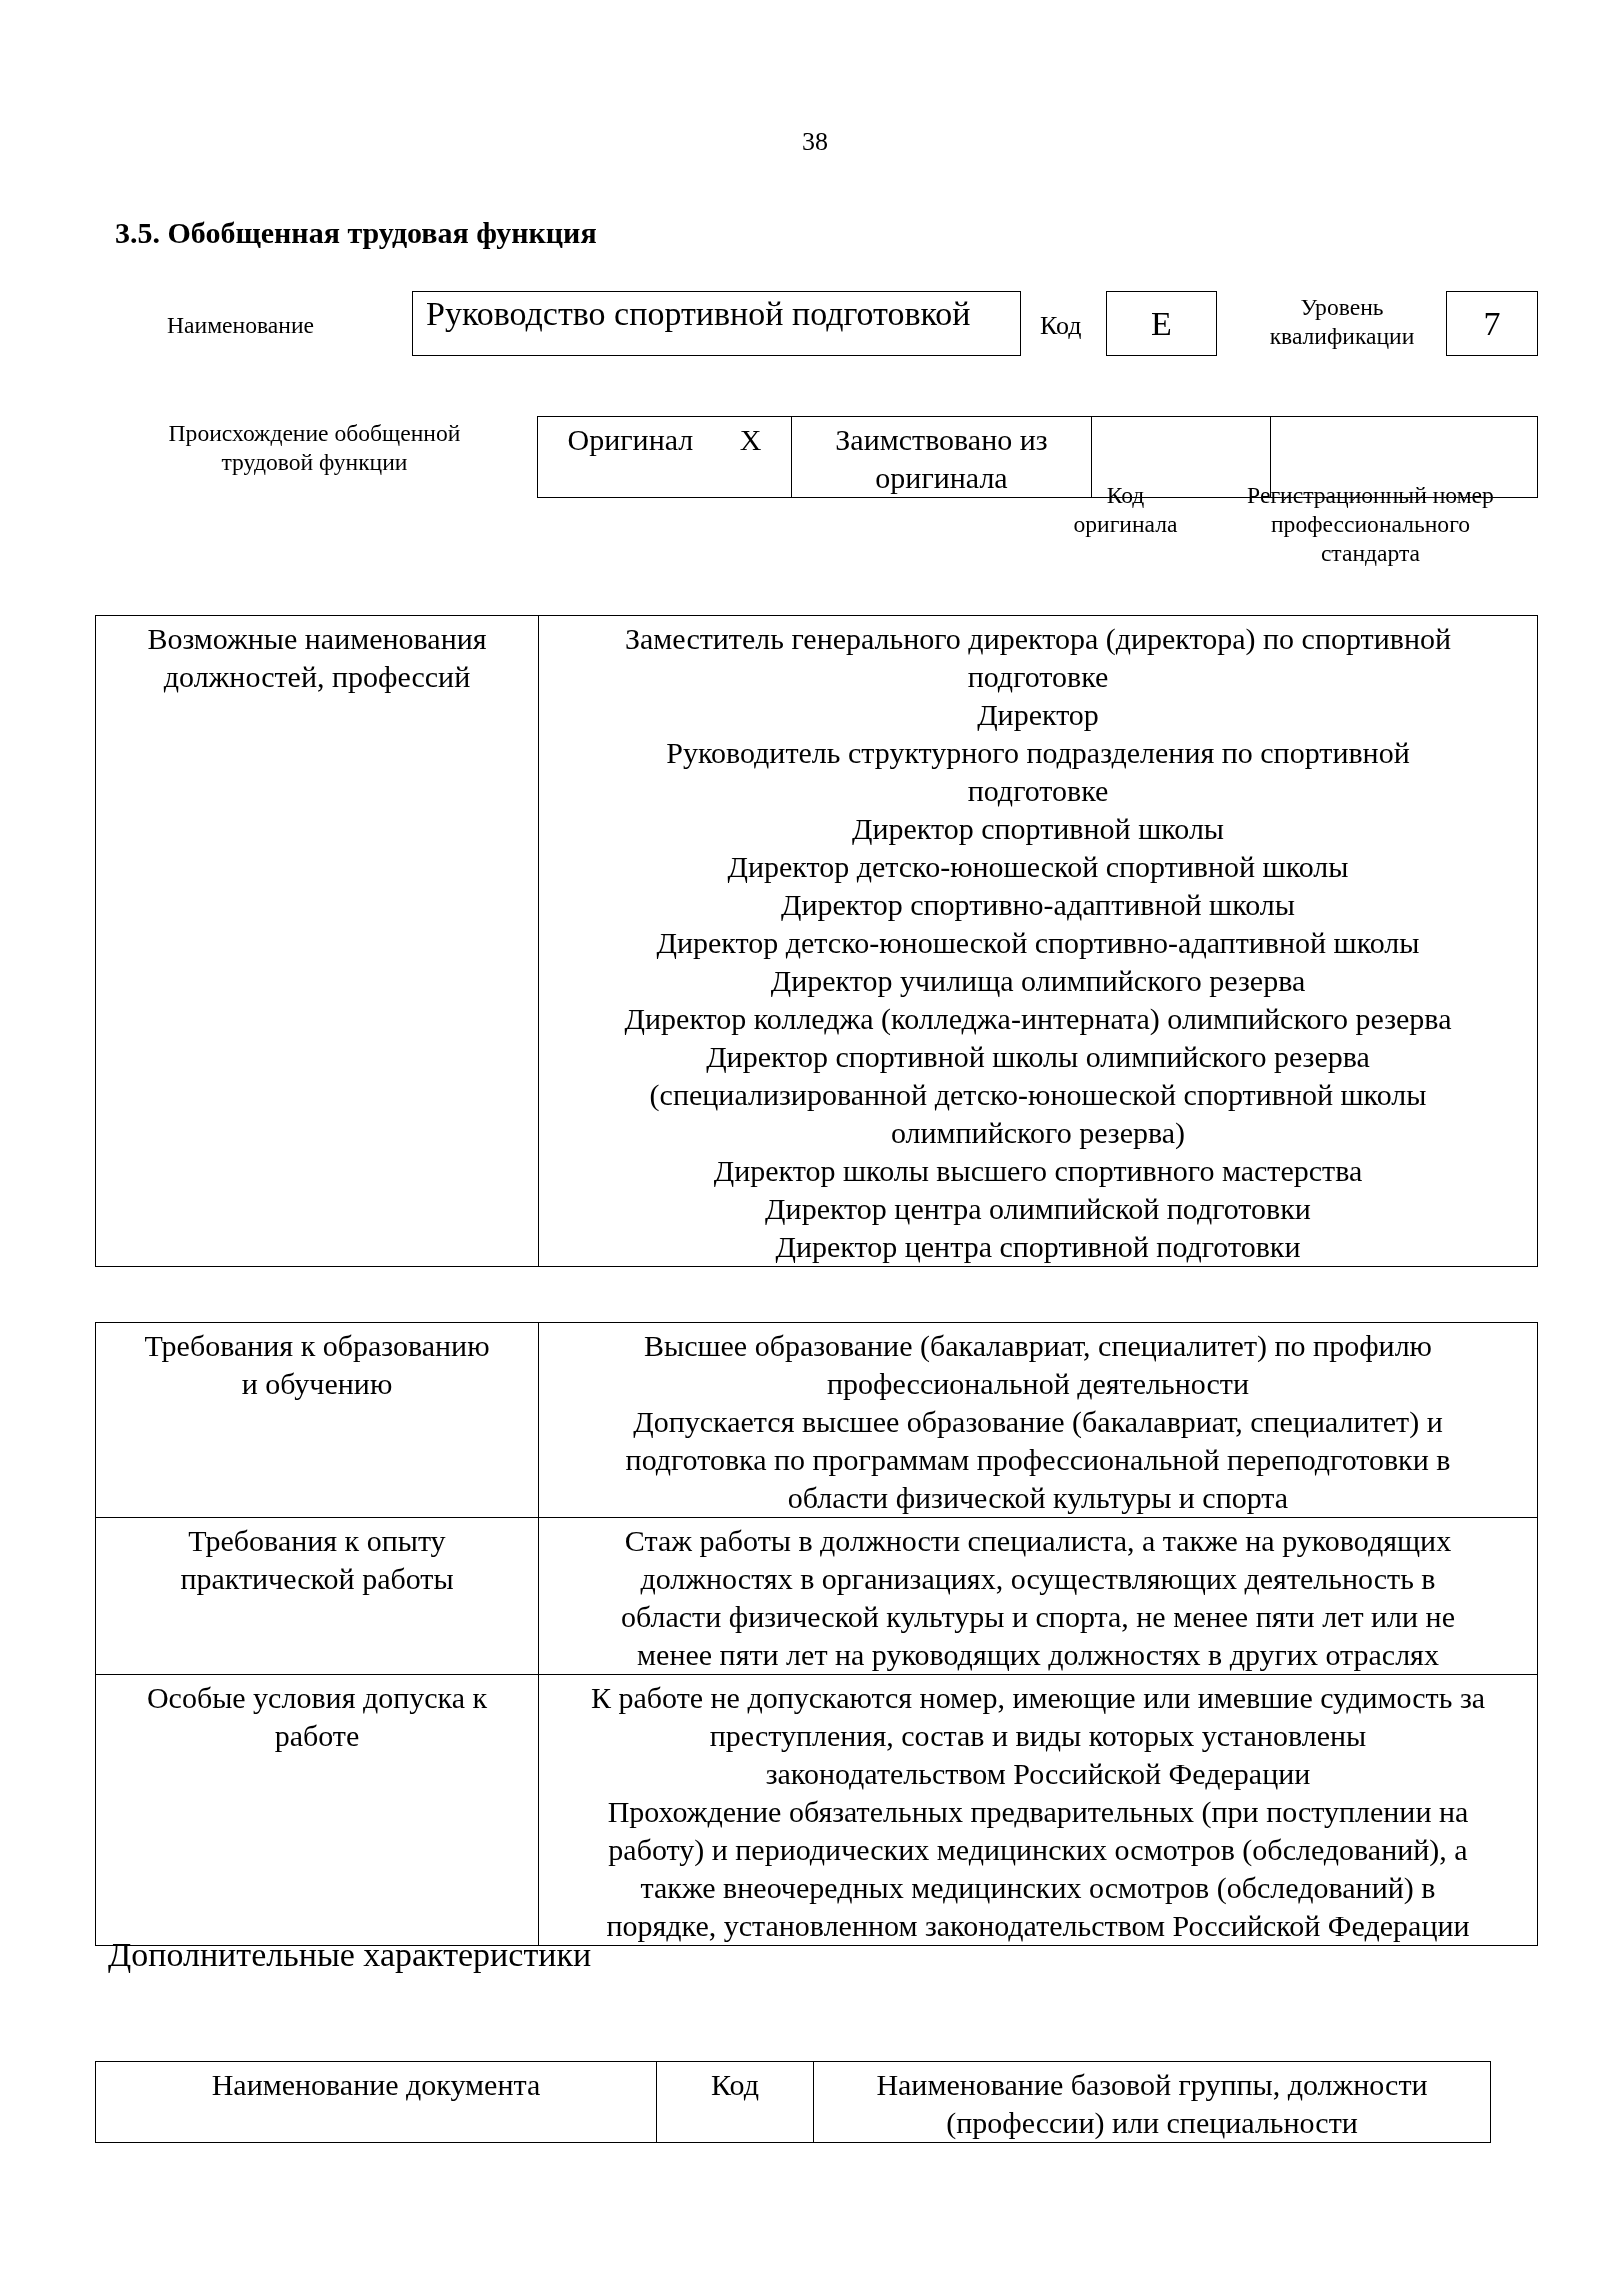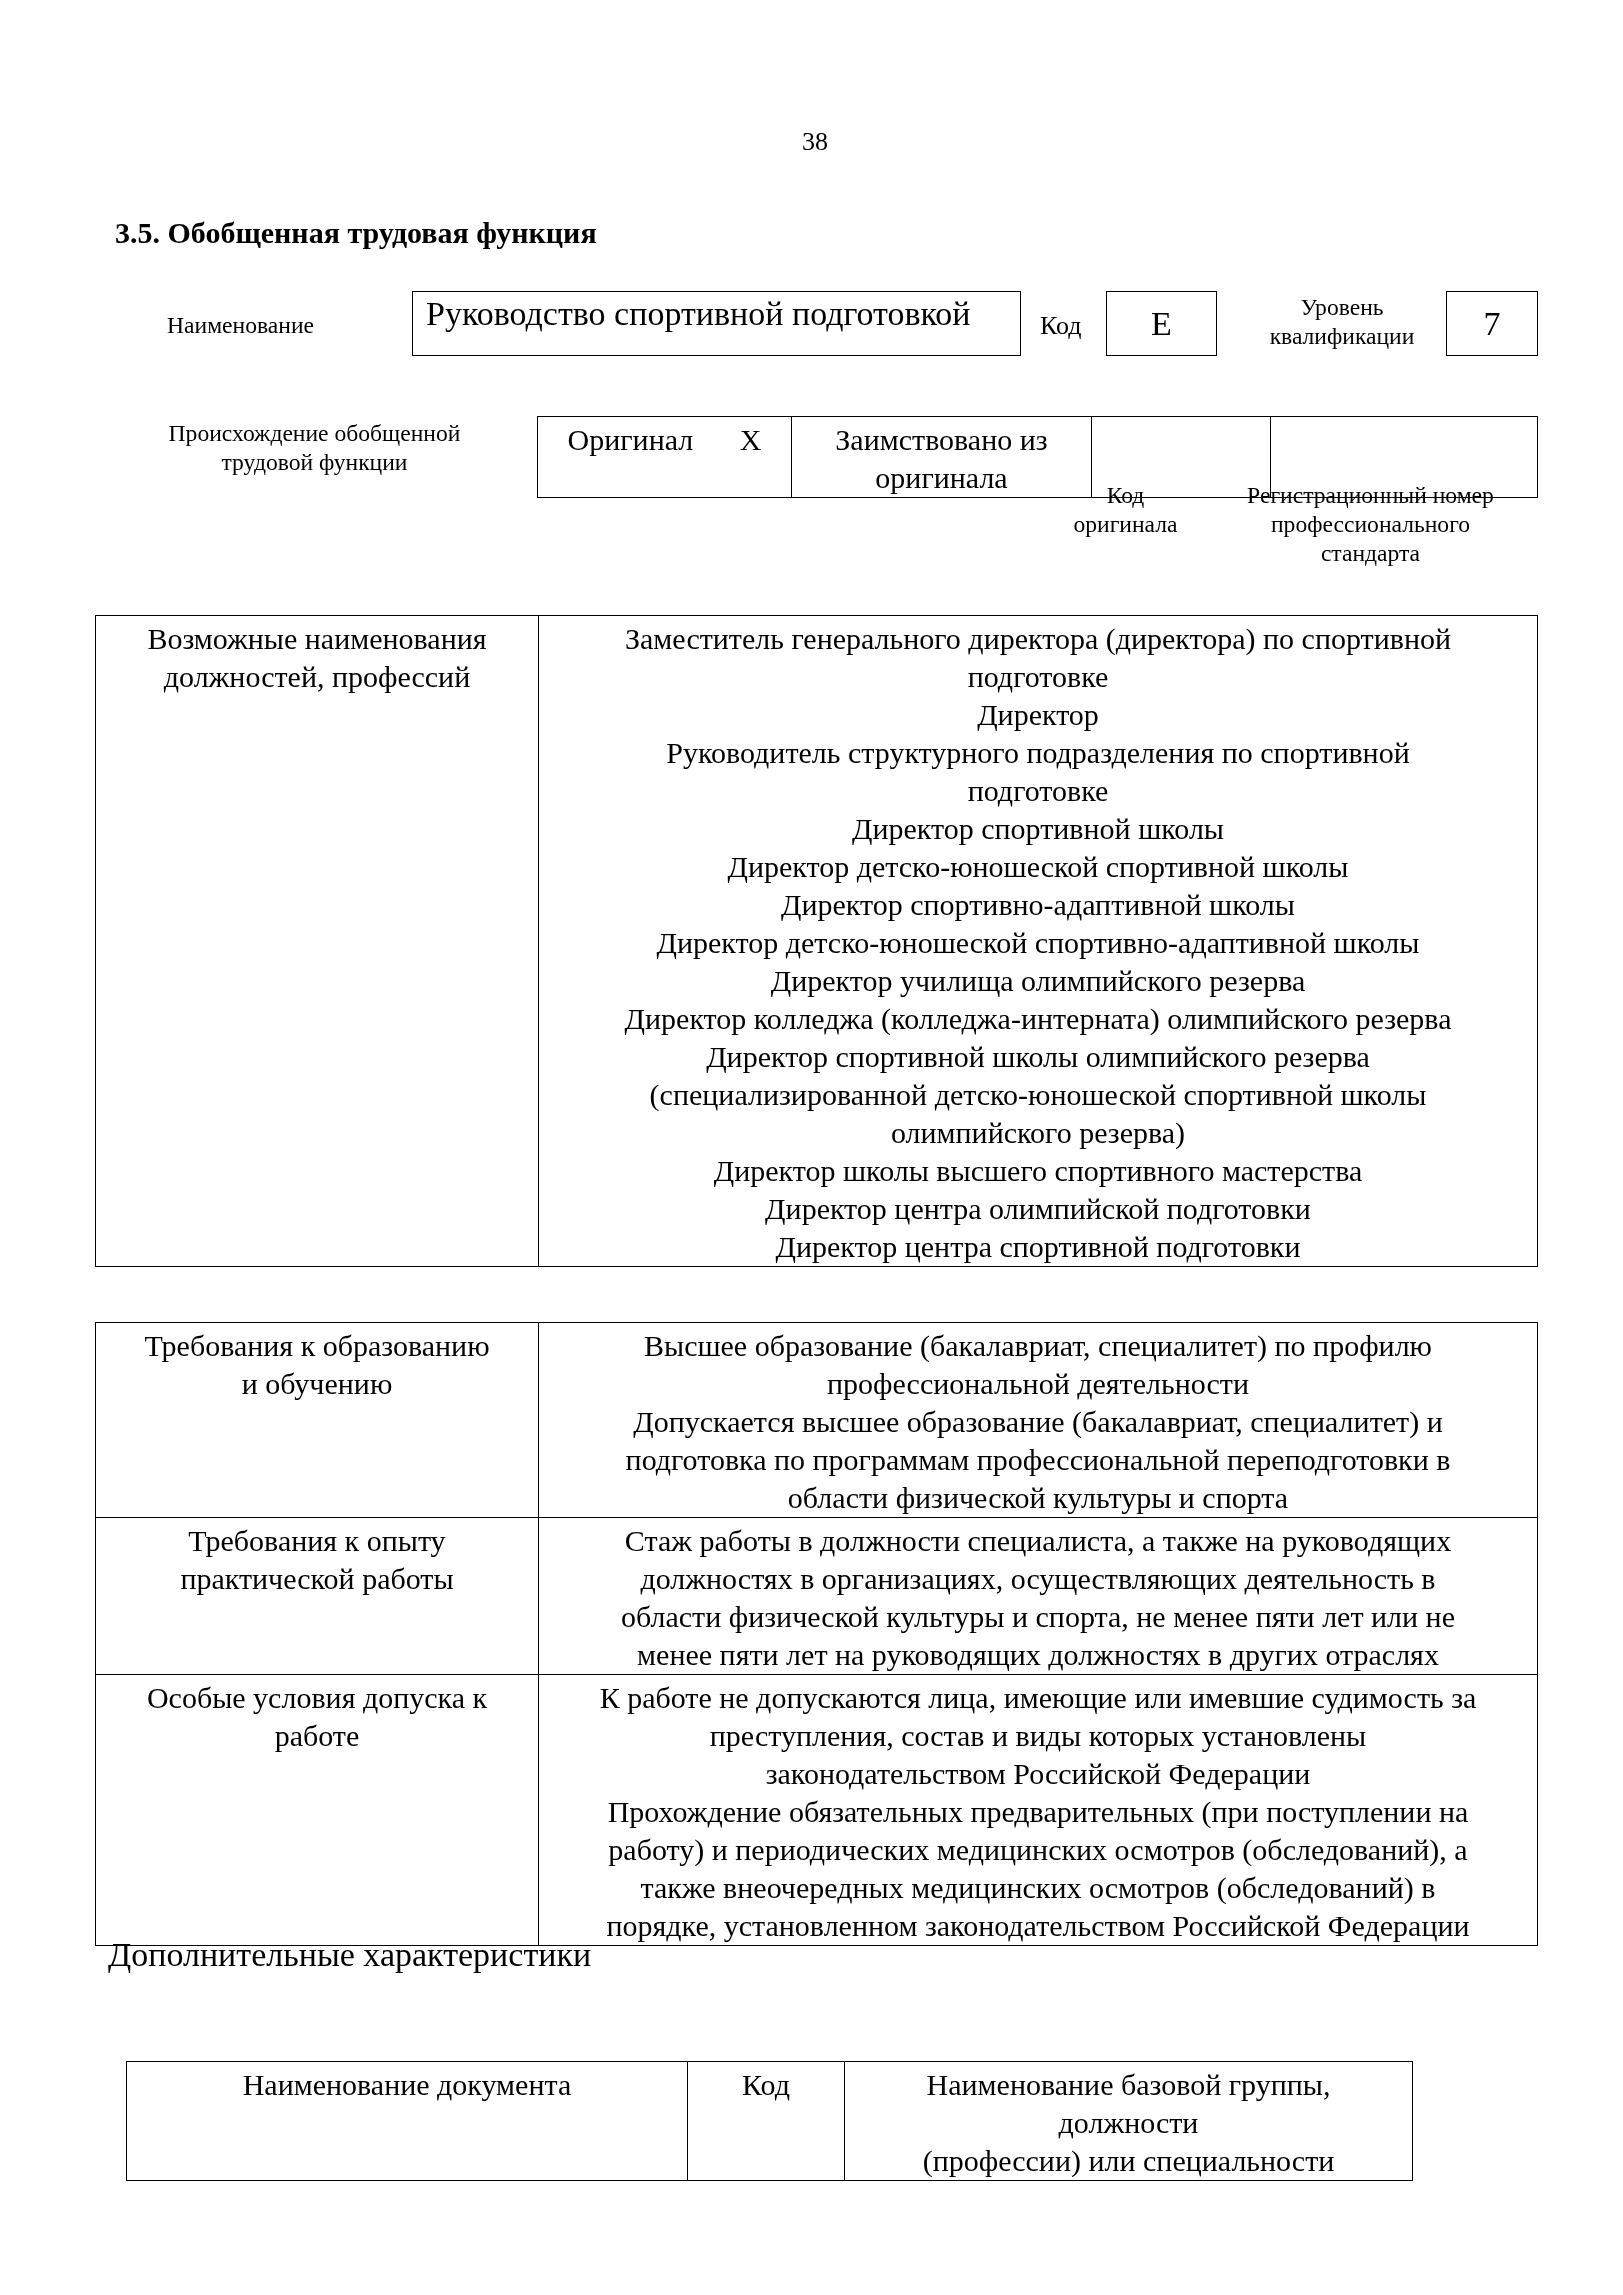--- a/index.html
+++ b/index.html
@@ -121,34 +121,34 @@
       <span class="line">области физической культуры и спорта,  не менее пяти лет или не</span>
       <span class="line">менее пяти лет на руководящих должностях в других отраслях</span>
     </td>
   </tr>
   <tr>
     <td>
       <span class="line">Особые условия допуска к</span>
       <span class="line">работе</span>
     </td>
     <td>
-      <span class="line">К работе не допускаются лица, имеющие или имевшие судимость за</span>
+      <span class="line">К работе не допускаются номер, имеющие или имевшие судимость за</span>
       <span class="line">преступления, состав и виды которых установлены</span>
       <span class="line">законодательством Российской Федерации</span>
       <span class="line">Прохождение обязательных предварительных (при поступлении на</span>
       <span class="line">работу) и периодических медицинских осмотров (обследований), а</span>
       <span class="line">также внеочередных медицинских осмотров (обследований) в</span>
       <span class="line">порядке, установленном законодательством Российской Федерации</span>
     </td>
   </tr>
 </tbody>
   </table>
 
 <div class="abs t" style="left:108px; top:1936px;">Дополнительные характеристики</div>
-<table class="grid hdr" style="left:95px; top:2061px; width:1287px; height:77px;margin-left:31px;">
+<table class="grid hdr" style="left:95px; top:2061px; width:1396px; height:77px;">
   <tbody>
       <tr>
     <td style="width:539px;">Наименование документа</td>
     <td style="width:135px;">Код</td>
     <td>
       <span class="line">Наименование базовой группы, должности</span>
       <span class="line">(профессии) или специальности</span>
     </td>
   </tr>
 </tbody>

